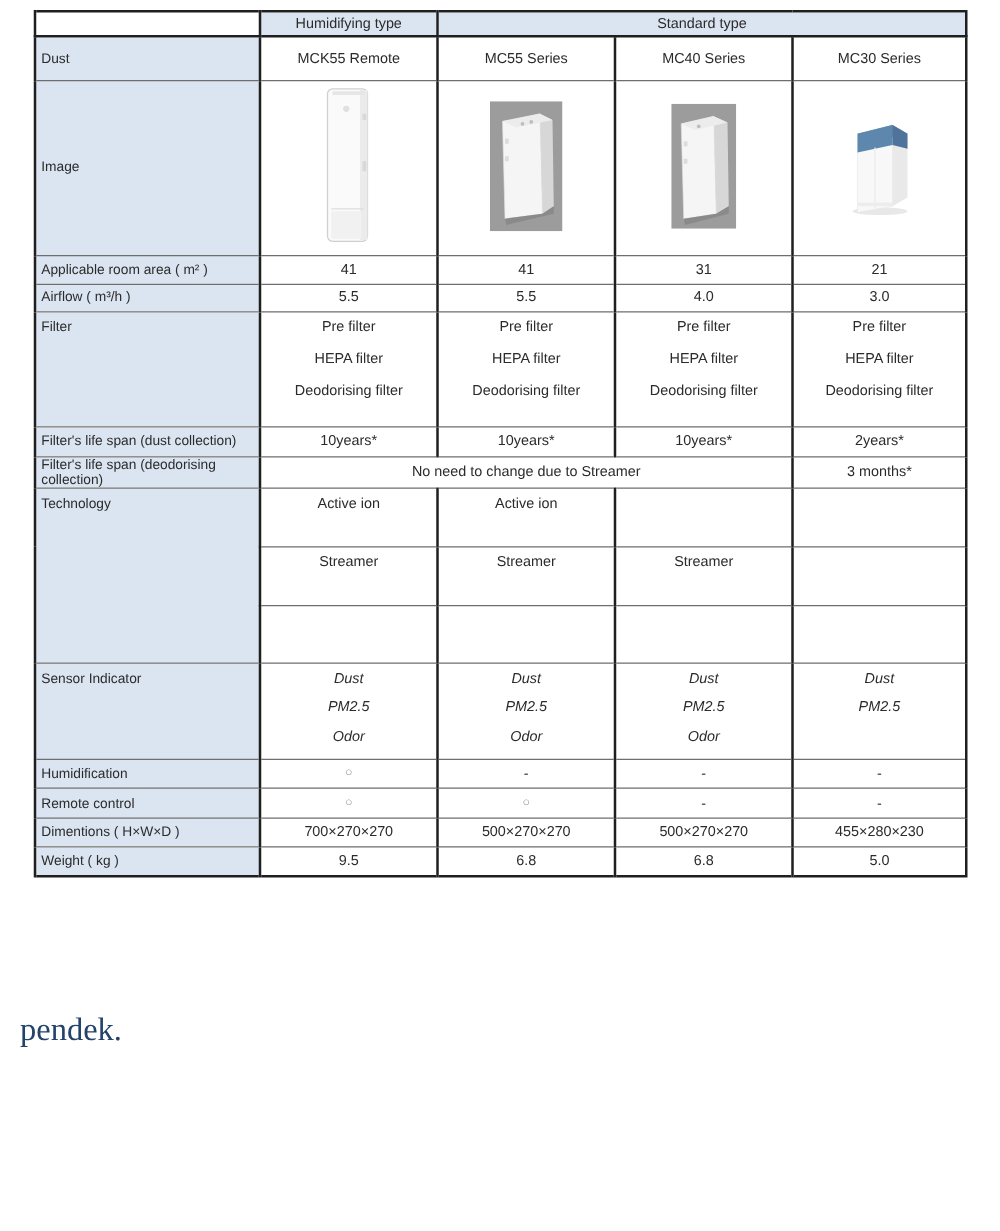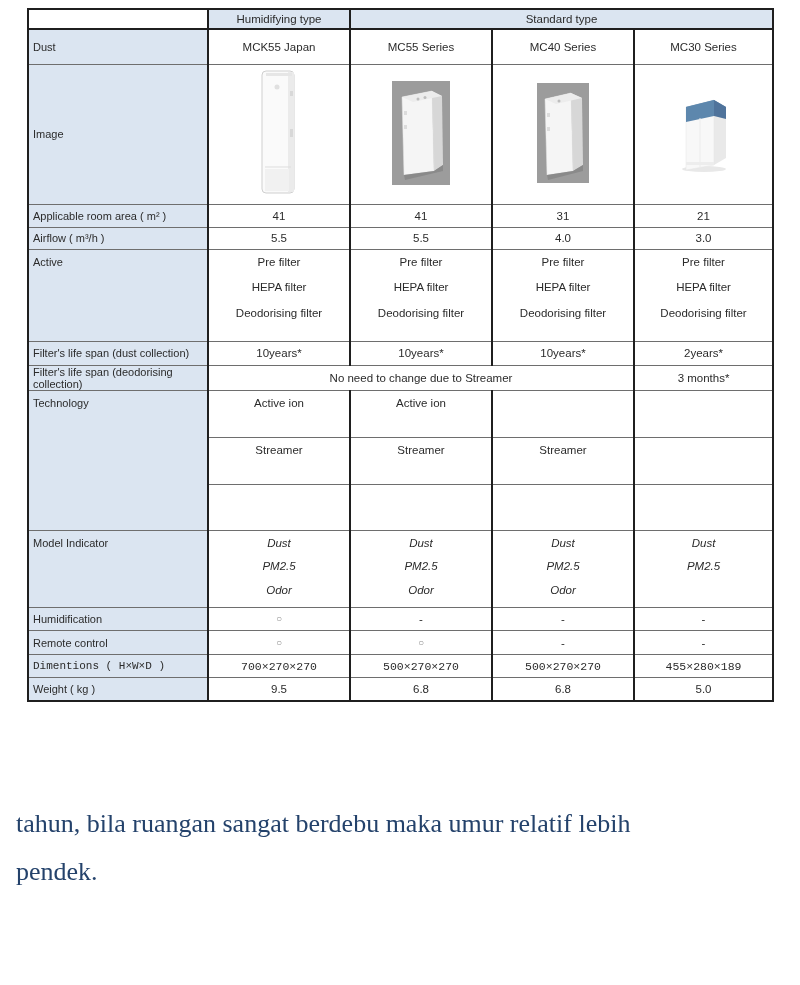--- a/index.html
+++ b/index.html
@@ -36,21 +36,21 @@
   .stack div{margin-bottom:13.5px;}
   .stack2 div{margin-bottom:11.5px;font-style:italic;}
   .circ{font-size:10px;color:#8f8f8f;line-height:1;}
   .imgcell{vertical-align:middle;text-align:center;}
   
   tr.r-hdr{height:20px;} tr.r-model{height:35px;} tr.r-img{height:140px;}
   tr.r-area{height:23px;} tr.r-air{height:22px;} tr.r-filter{height:92px;}
   tr.r-ls1{height:24px;margin-top:16px;} tr.r-ls2{height:24px;}
   tr.r-t1{height:47px;} tr.r-t2{height:47px;} tr.r-t3{height:46px;}
   tr.r-sensor{height:75px;} tr.r-hum{height:23px;} tr.r-rem{height:24px;}
-  tr.r-dim{height:23px;font-family:Liberation Mono, monospace;} tr.r-wt{height:23px;}
+  tr.r-dim{height:23px;} tr.r-wt{height:23px;}
   .note{
     position:absolute;left:16px;top:800px;width:772px;
     font-family:"Liberation Serif", serif;font-size:26px;line-height:48px;
     color:var(--note);
   }
 </style>
 </head>
 <body>
 
 <div class="table-wrap">
@@ -65,21 +65,21 @@
 
   <tbody>
         <tr class="r-hdr hdr-row">
     <td class="blank" style="background:#ffffff"></td>
     <td>Humidifying type</td>
     <td colspan="3">Standard type</td>
   </tr>
 
   <tr class="r-model">
     <td class="lbl">Dust</td>
-    <td>MCK55 Japan</td>
+    <td>MCK55 Remote</td>
     <td>MC55 Series</td>
     <td>MC40 Series</td>
     <td>MC30 Series</td>
   </tr>
 
   <tr class="r-img">
     <td class="lbl">Image</td>
     <td class="imgcell" aria-label="mck55-tall-white-tower-purifier-photo">
       <svg width="44" height="128" viewBox="0 0 44 128">
         <rect x="5" y="2" width="32" height="122" rx="4" fill="#fafafa" stroke="#cfcfcf" stroke-width="1"></rect>
@@ -141,21 +141,21 @@
 
   <tr class="r-air">
     <td class="lbl">Airflow ( m³/h )</td>
     <td>5.5</td>
     <td>5.5</td>
     <td>4.0</td>
     <td>3.0</td>
   </tr>
 
   <tr class="r-filter">
-    <td class="lbl top">Active</td>
+    <td class="lbl top">Filter</td>
     <td class="top">
       <div class="stack">
         <div>Pre filter</div>
         <div>HEPA filter</div>
         <div>Deodorising filter</div>
       </div>
     </td>
     <td class="top">
       <div class="stack">
         <div>Pre filter</div>
@@ -207,21 +207,21 @@
     <td class="top"></td>
   </tr>
   <tr class="r-t3">
     <td></td>
     <td></td>
     <td></td>
     <td></td>
   </tr>
 
   <tr class="r-sensor">
-    <td class="lbl top">Model Indicator</td>
+    <td class="lbl top">Sensor Indicator</td>
     <td class="top">
       <div class="stack2">
         <div>Dust</div>
         <div>PM2.5</div>
         <div>Odor</div>
       </div>
     </td>
     <td class="top">
       <div class="stack2">
         <div>Dust</div>
@@ -258,30 +258,29 @@
     <td class="circ">○</td>
     <td>-</td>
     <td>-</td>
   </tr>
 
   <tr class="r-dim">
     <td class="lbl">Dimentions ( H×W×D )</td>
     <td>700×270×270</td>
     <td>500×270×270</td>
     <td>500×270×270</td>
-    <td>455×280×189</td>
+    <td>455×280×230</td>
   </tr>
 
   <tr class="r-wt">
     <td class="lbl">Weight ( kg )</td>
     <td>9.5</td>
     <td>6.8</td>
     <td>6.8</td>
     <td>5.0</td>
   </tr>
 </tbody>
     </table>
 </div>
 
 <div class="note">
-  <div>tahun, bila ruangan sangat berdebu maka umur relatif lebih</div>
   <div>pendek.</div>
 </div>
 
 </body></html>

